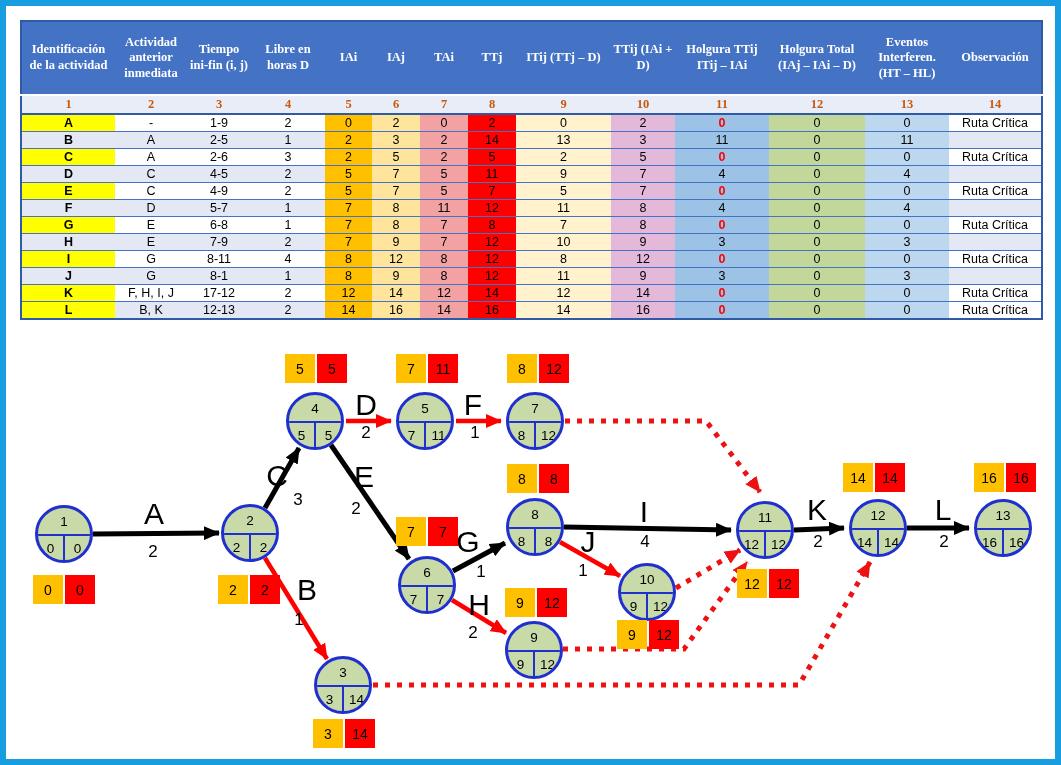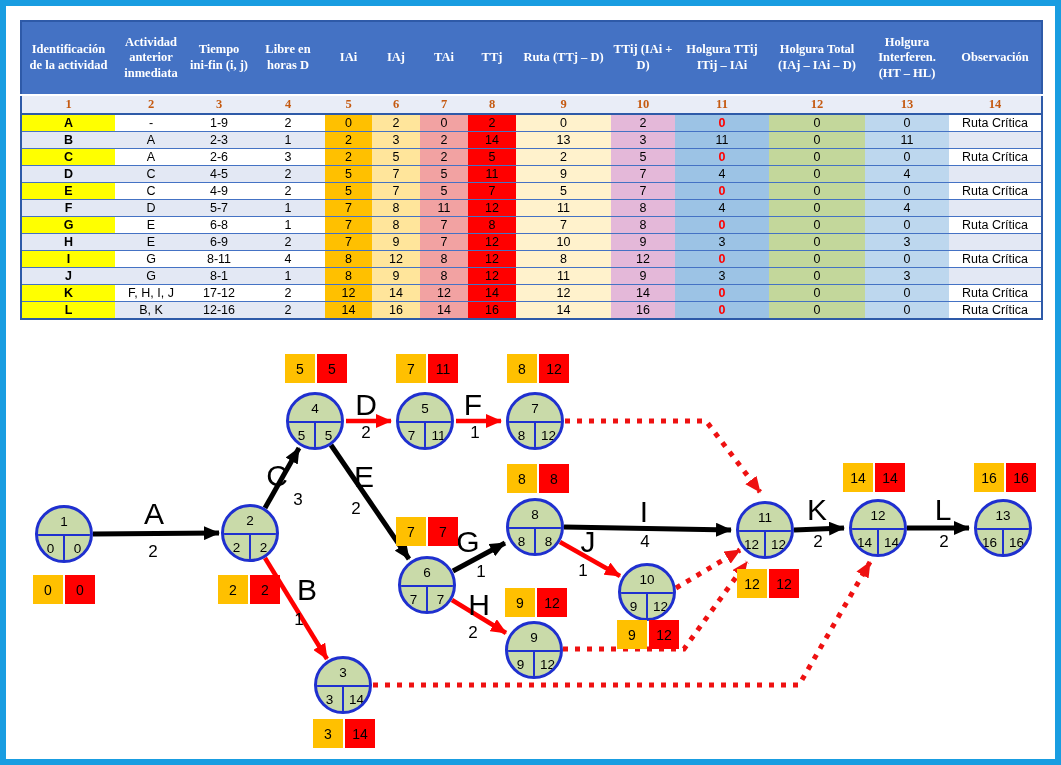--- a/index.html
+++ b/index.html
@@ -291,25 +291,25 @@
   <thead>
     <tr>
       <th>Identificación de la actividad</th>
       <th>Actividad anterior inmediata</th>
       <th>Tiempo ini-fin (i, j)</th>
       <th>Libre en horas D</th>
       <th>IAi</th>
       <th>IAj</th>
       <th>TAi</th>
       <th>TTj</th>
-      <th>Ruta (TTj – D)</th>
+      <th>ITij (TTj – D)</th>
       <th>TTij (IAi + D)</th>
       <th>Holgura TTij ITij – IAi</th>
       <th>Holgura Total (IAj – IAi – D)</th>
-      <th>Holgura Interferen. (HT – HL)</th>
+      <th>Eventos Interferen. (HT – HL)</th>
       <th>Observación</th>
     </tr>
     <tr class="nums">
         <td>1</td>
         <td>2</td>
         <td>3</td>
         <td>4</td>
         <td>5</td>
         <td>6</td>
         <td>7</td>
@@ -335,21 +335,21 @@
         <td style="background: rgb(255, 242, 204);">0</td>
         <td style="background: rgb(228, 184, 217);">2</td>
         <td class="red-zero" style="background: rgb(156, 195, 229);">0</td>
         <td style="background: rgb(195, 215, 155);">0</td>
         <td style="background: rgb(189, 215, 238);">0</td>
         <td style="background: rgb(255, 255, 255);">Ruta Crítica</td>
       </tr>
       <tr>
         <td class="c-id">B</td>
         <td>A</td>
-        <td>2-3</td>
+        <td>2-5</td>
         <td>1</td>
         <td style="background: rgb(255, 192, 0);">2</td>
         <td style="background: rgb(255, 229, 155);">3</td>
         <td style="background: rgb(242, 162, 162);">2</td>
         <td style="background: rgb(255, 0, 0);">14</td>
         <td style="background: rgb(255, 242, 204);">13</td>
         <td style="background: rgb(228, 184, 217);">3</td>
         <td style="background: rgb(156, 195, 229);">11</td>
         <td style="background: rgb(195, 215, 155);">0</td>
         <td style="background: rgb(189, 215, 238);">11</td>
@@ -431,21 +431,21 @@
         <td style="background: rgb(255, 242, 204);">7</td>
         <td style="background: rgb(228, 184, 217);">8</td>
         <td class="red-zero" style="background: rgb(156, 195, 229);">0</td>
         <td style="background: rgb(195, 215, 155);">0</td>
         <td style="background: rgb(189, 215, 238);">0</td>
         <td style="background: rgb(255, 255, 255);">Ruta Crítica</td>
       </tr>
       <tr>
         <td class="c-id">H</td>
         <td>E</td>
-        <td>6-9</td>
+        <td>7-9</td>
         <td>2</td>
         <td style="background: rgb(255, 192, 0);">7</td>
         <td style="background: rgb(255, 229, 155);">9</td>
         <td style="background: rgb(242, 162, 162);">7</td>
         <td style="background: rgb(255, 0, 0);">12</td>
         <td style="background: rgb(255, 242, 204);">10</td>
         <td style="background: rgb(228, 184, 217);">9</td>
         <td style="background: rgb(156, 195, 229);">3</td>
         <td style="background: rgb(195, 215, 155);">0</td>
         <td style="background: rgb(189, 215, 238);">3</td>
@@ -495,21 +495,21 @@
         <td style="background: rgb(255, 242, 204);">12</td>
         <td style="background: rgb(228, 184, 217);">14</td>
         <td class="red-zero" style="background: rgb(156, 195, 229);">0</td>
         <td style="background: rgb(195, 215, 155);">0</td>
         <td style="background: rgb(189, 215, 238);">0</td>
         <td style="background: rgb(255, 255, 255);">Ruta Crítica</td>
       </tr>
       <tr>
         <td class="c-id" style="background: rgb(255, 255, 0);">L</td>
         <td>B, K</td>
-        <td>12-16</td>
+        <td>12-13</td>
         <td>2</td>
         <td style="background: rgb(255, 192, 0);">14</td>
         <td style="background: rgb(255, 229, 155);">16</td>
         <td style="background: rgb(242, 162, 162);">14</td>
         <td style="background: rgb(255, 0, 0);">16</td>
         <td style="background: rgb(255, 242, 204);">14</td>
         <td style="background: rgb(228, 184, 217);">16</td>
         <td class="red-zero" style="background: rgb(156, 195, 229);">0</td>
         <td style="background: rgb(195, 215, 155);">0</td>
         <td style="background: rgb(189, 215, 238);">0</td>

